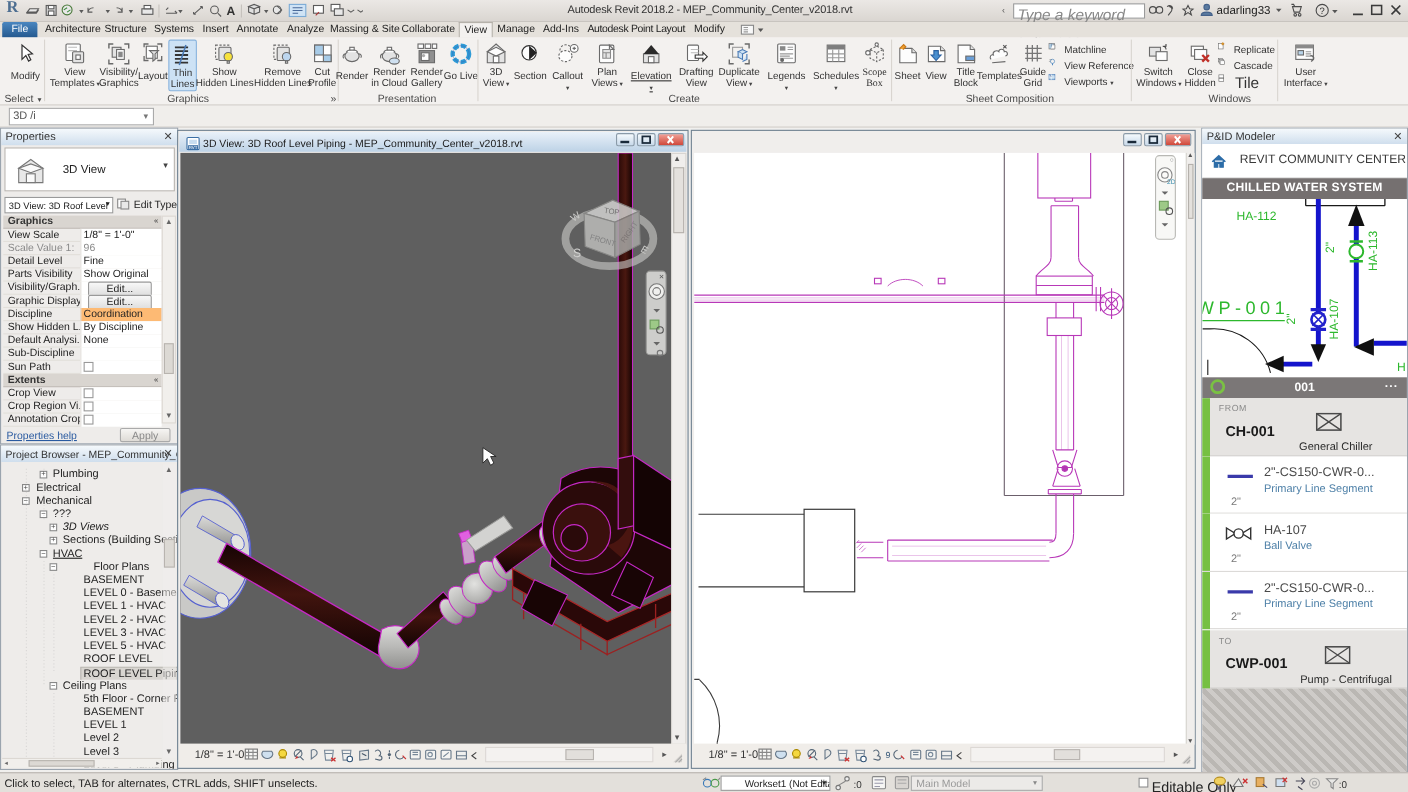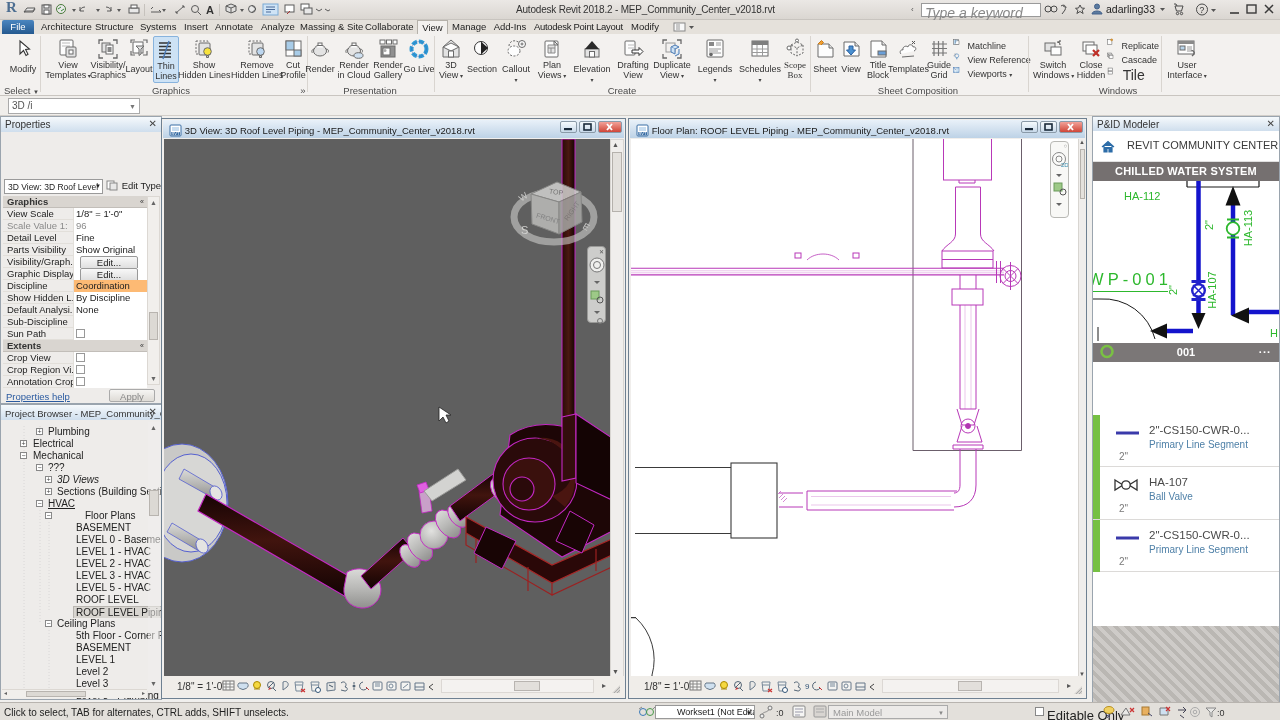--- a/index.html
+++ b/index.html
@@ -240,21 +240,21 @@
         <path d="M4 8 c0 -4 4 -6 7 -5 l5 2" fill="none" stroke="#6a6a6a" stroke-dasharray="2 1.5"></path>
         <ellipse cx="9" cy="13" rx="6" ry="5" fill="#fdfdfd" stroke="#6a6a6a" stroke-dasharray="2 1.5"></ellipse>
         <circle cx="17" cy="6" r="3.5" fill="#fdfdfd" stroke="#6a6a6a"></circle>
         <path d="M15.5 6 h3 M17 4.5 v3" stroke="#6a6a6a"></path>
       </svg><span style="display:block;margin-top:5px">Callout</span><span style="font-size:6px;color:#444"> ▾</span></div>
 <div class="rbtn" style="left:536px;width:32px;"><svg class="ric" width="22" height="22" viewBox="0 0 22 22">
         <rect x="4" y="3" width="13" height="16" rx="1" fill="#fdfdfd" stroke="#6a6a6a"></rect>
         <path d="M13 3 l4 4 -4 0 z" fill="#e3e3e3" stroke="#6a6a6a"></path>
         <path d="M7 7 h7 v8 h-7 z M7 10 h7 M10 10 v5" fill="#e3e3e3" stroke="#8a8a8a"></path>
       </svg>Plan<br>Views<span style="font-size:6px;color:#444"> ▾</span></div>
-<div class="rbtn" style="left:572px;width:40px;"><svg class="ric" width="22" height="22" viewBox="0 0 22 22">
+<div class="rbtn" style="left:572px;width:40px;text-decoration:underline;"><svg class="ric" width="22" height="22" viewBox="0 0 22 22">
         <rect x="4" y="11" width="14" height="8" fill="#e3e3e3" stroke="#6a6a6a"></rect>
         <path d="M4 11 L11 3 L18 11 Z" fill="#2a2a2a"></path>
         <rect x="8.5" y="13.5" width="5" height="5.5" fill="#fdfdfd" stroke="#6a6a6a"></rect>
       </svg><span style="display:block;margin-top:5px">Elevation</span><span style="font-size:6px;color:#444"> ▾</span></div>
 <div class="rbtn" style="left:614px;width:38px;"><svg class="ric" width="22" height="22" viewBox="0 0 22 22">
         <rect x="3" y="3" width="10" height="14" rx="1" fill="#fdfdfd" stroke="#6a6a6a"></rect>
         <path d="M6 7 l7 0 M6 10 h7" stroke="#bbb"></path>
         <path d="M10 12 h7 v-2.5 l4 4 -4 4 v-2.5 h-7 z" fill="#fdfdfd" stroke="#333"></path>
       </svg>Drafting<br>View</div>
 <div class="rbtn" style="left:651px;width:42px;"><svg class="ric" width="22" height="22" viewBox="0 0 22 22">
@@ -361,20 +361,29 @@
         <rect x="4" y="8" width="5" height="4" fill="#b8d4ea" stroke="#6a6a6a"></rect>
         <path d="M11 9 h5 M11 11 h5 M11 13 h4" stroke="#999"></path>
         <path d="M15 13 c2 -1 4 1 3 3 l-2 2" fill="none" stroke="#666" stroke-width="1.3"></path>
       </svg>User<br>Interface<span style="font-size:6px;color:#444"> ▾</span></div>
   </div>
 <div id="optbar" class="abs">
     <div id="optcombo">3D  /i<span style="position:absolute;right:3px;top:4px;font-size:7px;color:#777">▼</span></div>
   </div>
 <div id="props" class="abs palette">
     <div class="paltitle">Properties<span class="x">✕</span></div>
+<div class="abs" style="left:3px;top:17px;width:155px;height:40px;background:#fff;border:1px solid #b8b4af;">
+<svg class="abs" width="30" height="30" style="left:8px;top:5px">
+        <path d="M4 13 L15 5 L26 13 L26 26 L4 26 Z" fill="#e8e8e8" stroke="#777"></path>
+        <path d="M4 13 L15 9 L26 13 L15 17 Z" fill="#fafafa" stroke="#777"></path>
+        <rect x="11" y="18" width="8" height="8" fill="#fafafa" stroke="#777"></rect>
+      </svg>
+<span class="abs" style="left:52px;top:13px;font-size:10.5px;color:#222">3D View</span>
+<span class="abs" style="right:4px;top:13px;font-size:7px;color:#444">▼</span>
+    </div>
 <div class="abs" style="left:3px;top:62px;width:99px;height:15px;background:#fff;border:1px solid #9a9a9a;font-size:8.5px;color:#222;padding:2px 2px 0 3px;white-space:nowrap;overflow:hidden">3D View: 3D Roof Level <span style="position:absolute;right:1px;top:3px;font-size:6px">▼</span></div>
 <div class="abs" style="left:105px;top:62px;width:57px;height:16px;font-size:9.5px;color:#222;white-space:nowrap"><svg width="13" height="12" style="vertical-align:-2px">
         <rect x="1" y="2" width="7" height="8" fill="#fff" stroke="#888"></rect>
         <rect x="4" y="4" width="7" height="7" fill="#e8e8e8" stroke="#888"></rect>
       </svg> Edit Type</div>
 <div class="abs" style="left:2px;top:79px;width:144px;height:12px;background:#d9d5d0;border-bottom:1px solid #c2beb9;font-size:9.5px;font-weight:bold;color:#333;padding-left:4px;line-height:12px">Graphics<span style="position:absolute;right:3px;font-size:7px;font-weight:normal">«</span></div>
 <div class="abs" style="left:2px;top:91px;width:144px;height:12px;border-bottom:1px solid #e2dfda;font-size:9.5px;color:#222;line-height:12px;white-space:nowrap">
 <span style="position:absolute;left:4px;overflow:hidden;width:66px">View Scale</span>
 <span style="position:absolute;left:70px;top:0;width:74px;height:12px;background:#fff;border-left:1px solid #e2dfda">
         <span style="position:absolute;left:2px;top:0">1/8" = 1'-0"</span>
@@ -732,26 +741,20 @@
   <div style="position:absolute;left:72px;width:26px;top:1px;bottom:1px;background:#e2dfdb;border:1px solid #b8b4b0"></div>
       </div>
 <span style="position:absolute;right:18px;top:5px;font-size:8px;color:#555">▸</span>
 <svg width="12" height="12" style="position:absolute;right:2px;bottom:2px">
         <path d="M10 2 L10 10 L2 10 Z" fill="#d8d5d1"></path>
         <path d="M4 10 L10 4 M7 10 L10 7" stroke="#aaa"></path>
       </svg>
 </div>
   </div>
 <div id="win2" class="abs docwin">
-    <div class="wtitle"><svg width="13" height="13" style="vertical-align:-3px">
-        <rect x="1" y="1" width="11" height="11" rx="1" fill="#fff" stroke="#3a6ea5"></rect>
-        <rect x="2" y="8" width="9" height="3.4" fill="#3a6ea5"></rect>
-        <text x="2.5" y="11" font-size="4" fill="#fff" font-family="Liberation Sans">RVT</text>
-        <rect x="3" y="3" width="7" height="4" fill="#c8ddf0"></rect>
-      </svg> Floor Plan: ROOF LEVEL Piping - MEP_Community_Center_v2018.rvt</div>
 <div class="wbtns">
       <div class="wb"><svg width="15" height="10">
           <rect x="3" y="6" width="8" height="2.2" fill="#1a2a3a"></rect>
         </svg></div>
       <div class="wb"><svg width="15" height="10">
           <rect x="4" y="2" width="7" height="6" fill="none" stroke="#1a2a3a" stroke-width="1.6"></rect>
         </svg></div>
       <div class="wb close"><svg width="22" height="10">
           <path d="M8 2 L13 8 M13 2 L8 8" stroke="#fff" stroke-width="1.8"></path>
         </svg></div>
@@ -900,20 +903,30 @@
   <path d="M0 118 h7 M5 160 v-14" stroke-width="1"></path>
  </g>
 </svg></div>
 <div class="abs" style="left:0;top:225.5px;width:186px;height:19.5px;background:#7b7777;color:#fff;">
 <svg width="16" height="17" style="position:absolute;left:6px;top:1px">
         <circle cx="8" cy="7.5" r="5.5" fill="none" stroke="#7ac143" stroke-width="2.5"></circle>
       </svg>
 <span style="position:absolute;left:0;right:0;top:3px;text-align:center;font-size:11px;font-weight:bold">001</span>
 <span style="position:absolute;right:8px;top:0px;font-size:11px;font-weight:bold;letter-spacing:1px">...</span>
     </div>
+<div class="abs" style="left:0;top:245px;width:186px;height:52.5px;background:#e6e4e2;border-bottom:1px solid #cfcdcb">
+<div style="position:absolute;left:0;top:0;width:7px;height:52.5px;background:#76c043"></div>
+<span style="position:absolute;left:15px;top:5px;font-size:8px;color:#8a8a8a;letter-spacing:.5px">FROM</span>
+<span style="position:absolute;left:21px;top:22px;font-size:13px;font-weight:bold;color:#1a1a1a">CH-001</span>
+<svg width="24" height="18" style="position:absolute;left:103px;top:13px">
+        <rect x="1" y="1" width="22" height="15" fill="none" stroke="#4a4a4a" stroke-width="1.4"></rect>
+        <path d="M1 1 L23 16 M23 1 L1 16" stroke="#4a4a4a" stroke-width="1.2"></path>
+      </svg>
+<span style="position:absolute;left:88px;top:39px;font-size:10px;color:#2a2a2a">General Chiller</span>
+    </div>
 <div class="abs" style="left:0;top:297.5px;width:186px;height:52.5px;background:#fff;border-bottom:1px solid #dcdad8">
       <div style="position:absolute;left:0;top:0;width:7px;height:52px;background:#76c043"></div>
       <svg width="26" height="8" style="position:absolute;left:22px;top:14px">
         <path d="M1 4 H24" stroke="#3a3aaa" stroke-width="3"></path>
       </svg>
       <span style="position:absolute;left:56px;top:9px;font-size:11.5px;color:#4a4a4a">2"-CS150-CWR-0...</span>
       <span style="position:absolute;left:56px;top:24px;font-size:10px;color:#4f81a8">Primary Line Segment</span>
       <span style="position:absolute;left:26px;top:36px;font-size:10px;color:#7a7a7a">2"</span>
     </div>
 <div class="abs" style="left:0;top:350px;width:186px;height:52.5px;background:#fff;border-bottom:1px solid #dcdad8">
@@ -927,20 +940,30 @@
       <span style="position:absolute;left:26px;top:36px;font-size:10px;color:#7a7a7a">2"</span>
     </div>
 <div class="abs" style="left:0;top:402.5px;width:186px;height:52.5px;background:#fff;border-bottom:1px solid #dcdad8">
       <div style="position:absolute;left:0;top:0;width:7px;height:52px;background:#76c043"></div>
       <svg width="26" height="8" style="position:absolute;left:22px;top:14px">
         <path d="M1 4 H24" stroke="#3a3aaa" stroke-width="3"></path>
       </svg>
       <span style="position:absolute;left:56px;top:9px;font-size:11.5px;color:#4a4a4a">2"-CS150-CWR-0...</span>
       <span style="position:absolute;left:56px;top:24px;font-size:10px;color:#4f81a8">Primary Line Segment</span>
       <span style="position:absolute;left:26px;top:36px;font-size:10px;color:#7a7a7a">2"</span>
+    </div>
+<div class="abs" style="left:0;top:455.5px;width:186px;height:53.5px;background:#e6e4e2;border-bottom:1px solid #cfcdcb">
+<div style="position:absolute;left:0;top:0;width:7px;height:53.5px;background:#76c043"></div>
+<span style="position:absolute;left:15px;top:5px;font-size:8px;color:#8a8a8a;letter-spacing:.5px">TO</span>
+<span style="position:absolute;left:21px;top:22px;font-size:13px;font-weight:bold;color:#1a1a1a">CWP-001</span>
+<svg width="24" height="18" style="position:absolute;left:111px;top:14px">
+        <rect x="1" y="1" width="22" height="15" fill="none" stroke="#4a4a4a" stroke-width="1.4"></rect>
+        <path d="M1 1 L23 16 M23 1 L1 16" stroke="#4a4a4a" stroke-width="1.2"></path>
+      </svg>
+<span style="position:absolute;left:89px;top:40px;font-size:10px;color:#2a2a2a">Pump - Centrifugal</span>
     </div>
 <div class="abs" style="left:0;top:509px;width:186px;height:77px;background:repeating-linear-gradient(45deg,#cecbc8 0 4px,#bab7b3 4px 8px);"></div>
   </div>
 <div id="statusbar" class="abs">
     <span class="abs" style="left:4px;top:4px;font-size:10px;color:#222">Click to select, TAB for alternates, CTRL adds, SHIFT unselects.</span>
 <svg class="abs" width="20" height="16" style="left:637px;top:1px">
       <circle cx="6" cy="8" r="3.5" fill="none" stroke="#3a7ab8"></circle>
       <circle cx="13" cy="8" r="3.5" fill="none" stroke="#4a9a4a"></circle>
       <path d="M2 5 l3 -2 M16 5 l2 -2" stroke="#888"></path>
     </svg>

